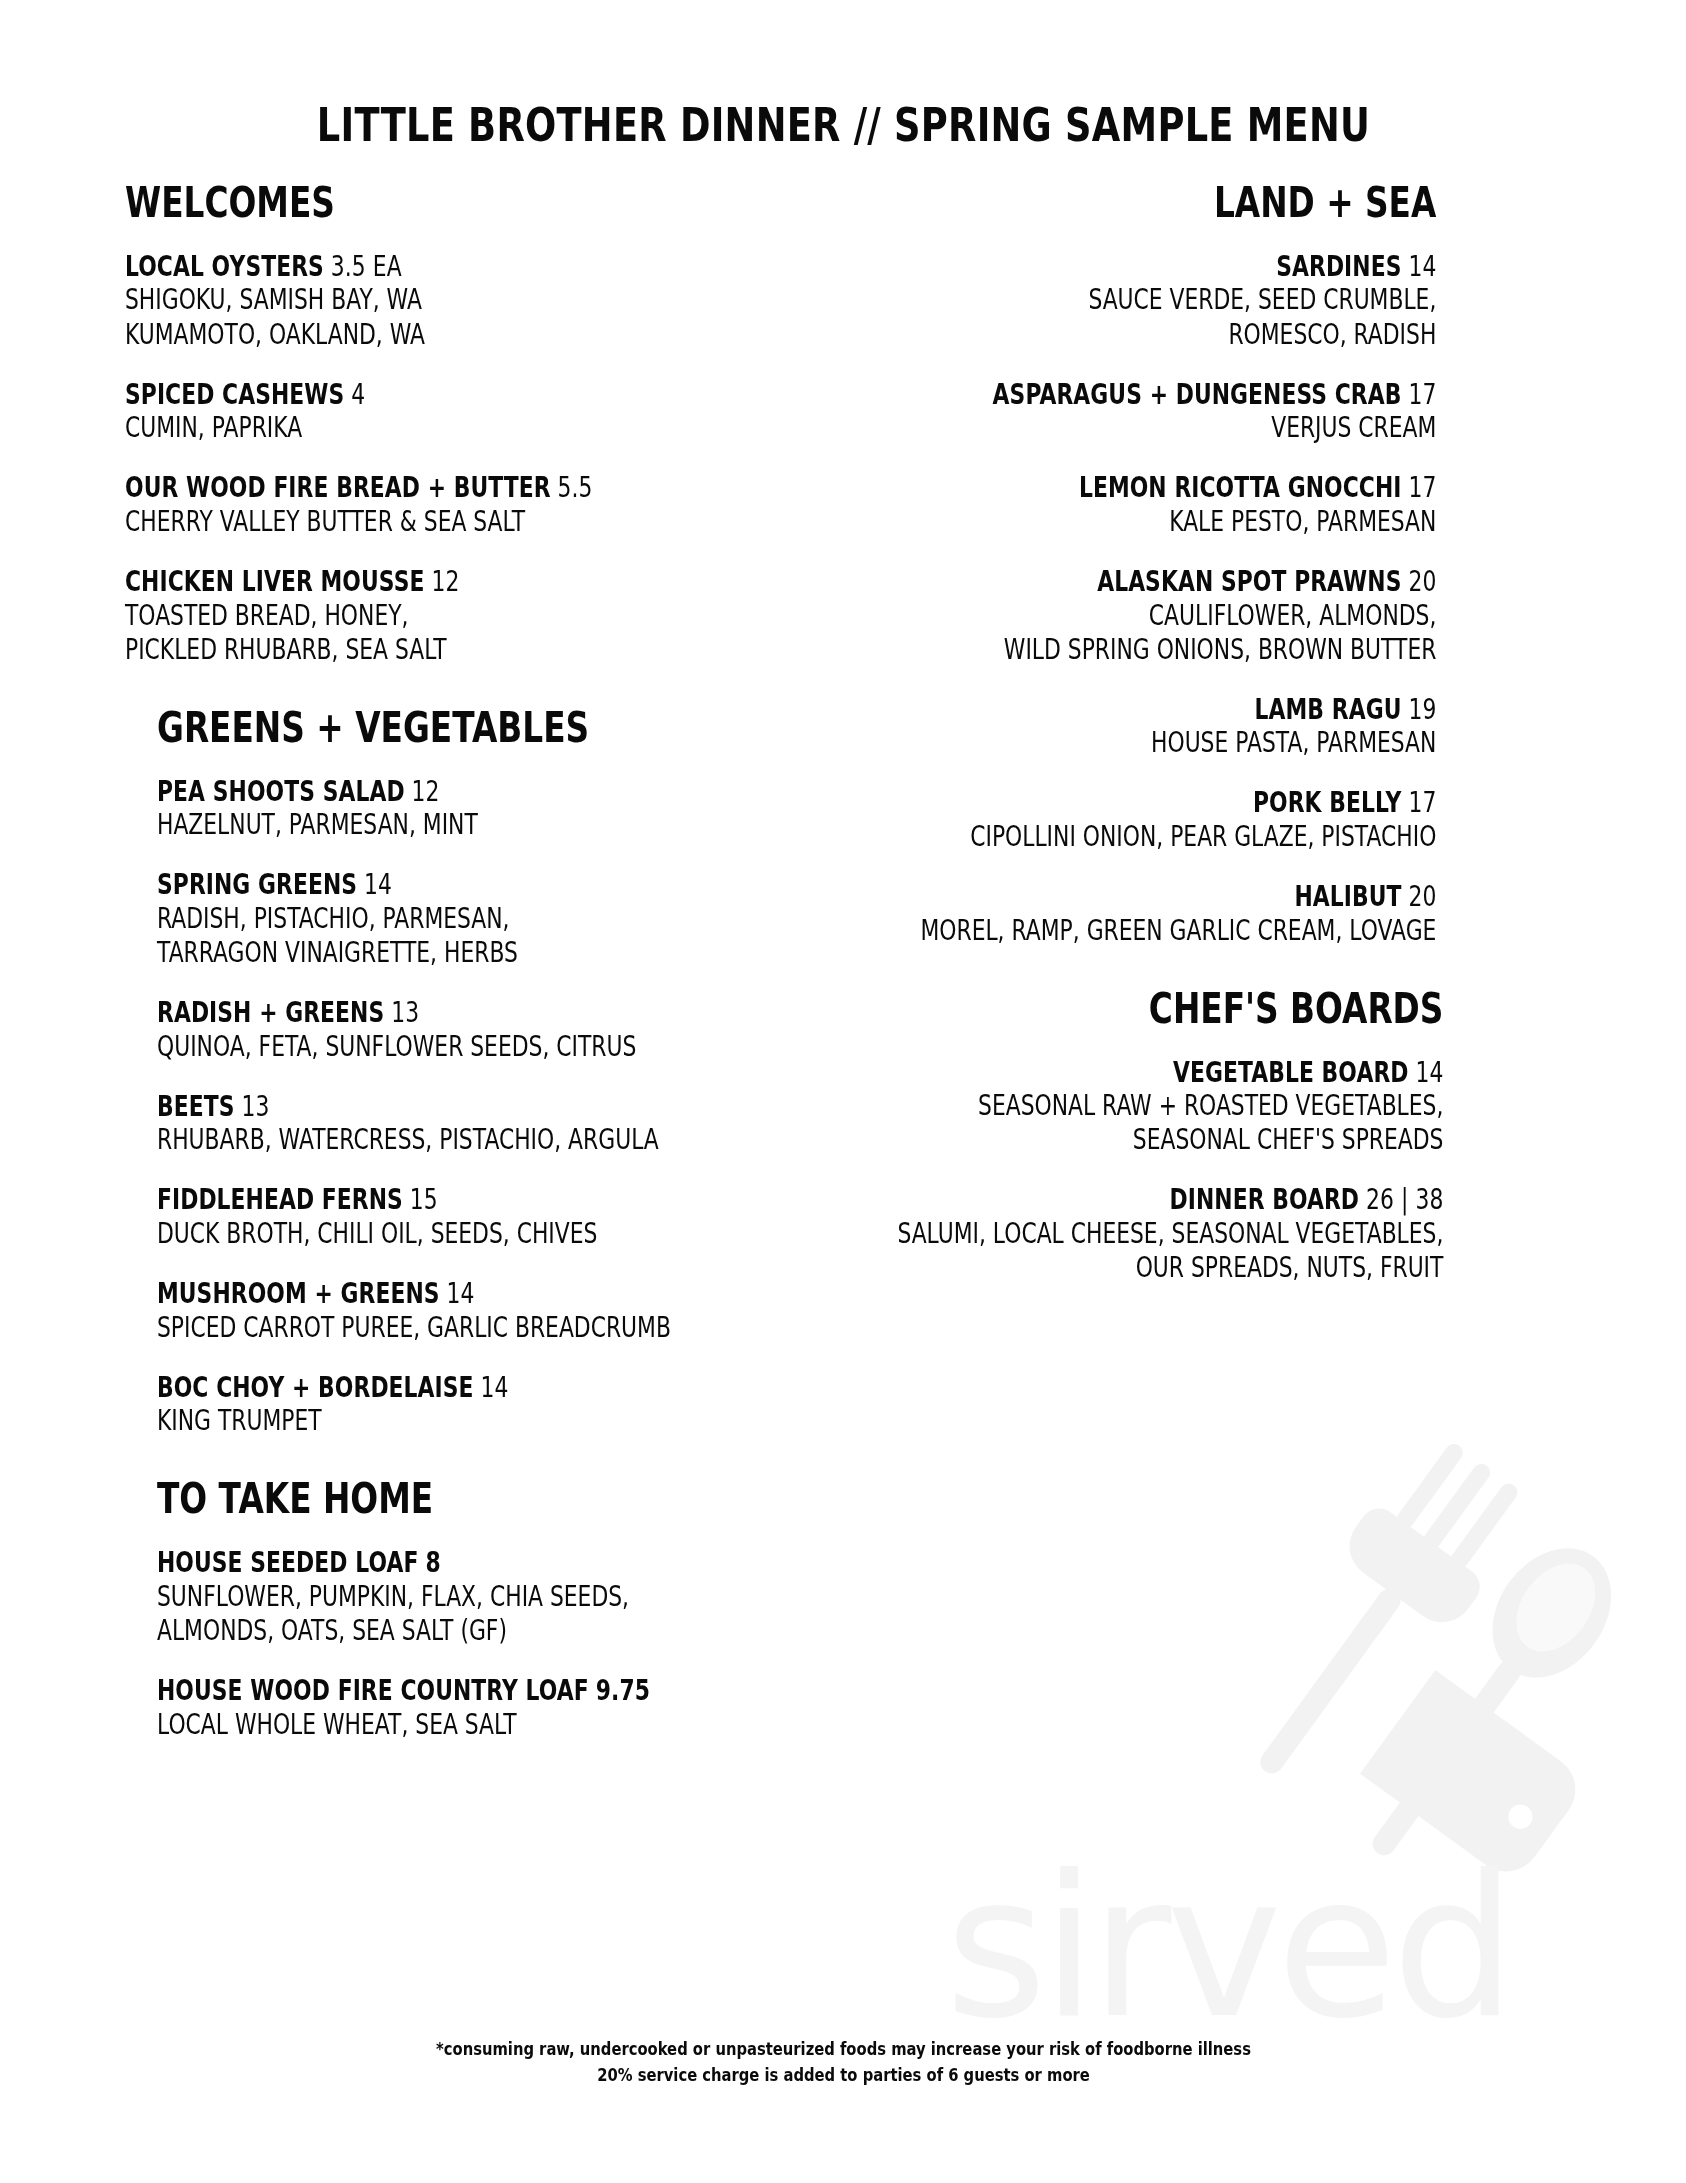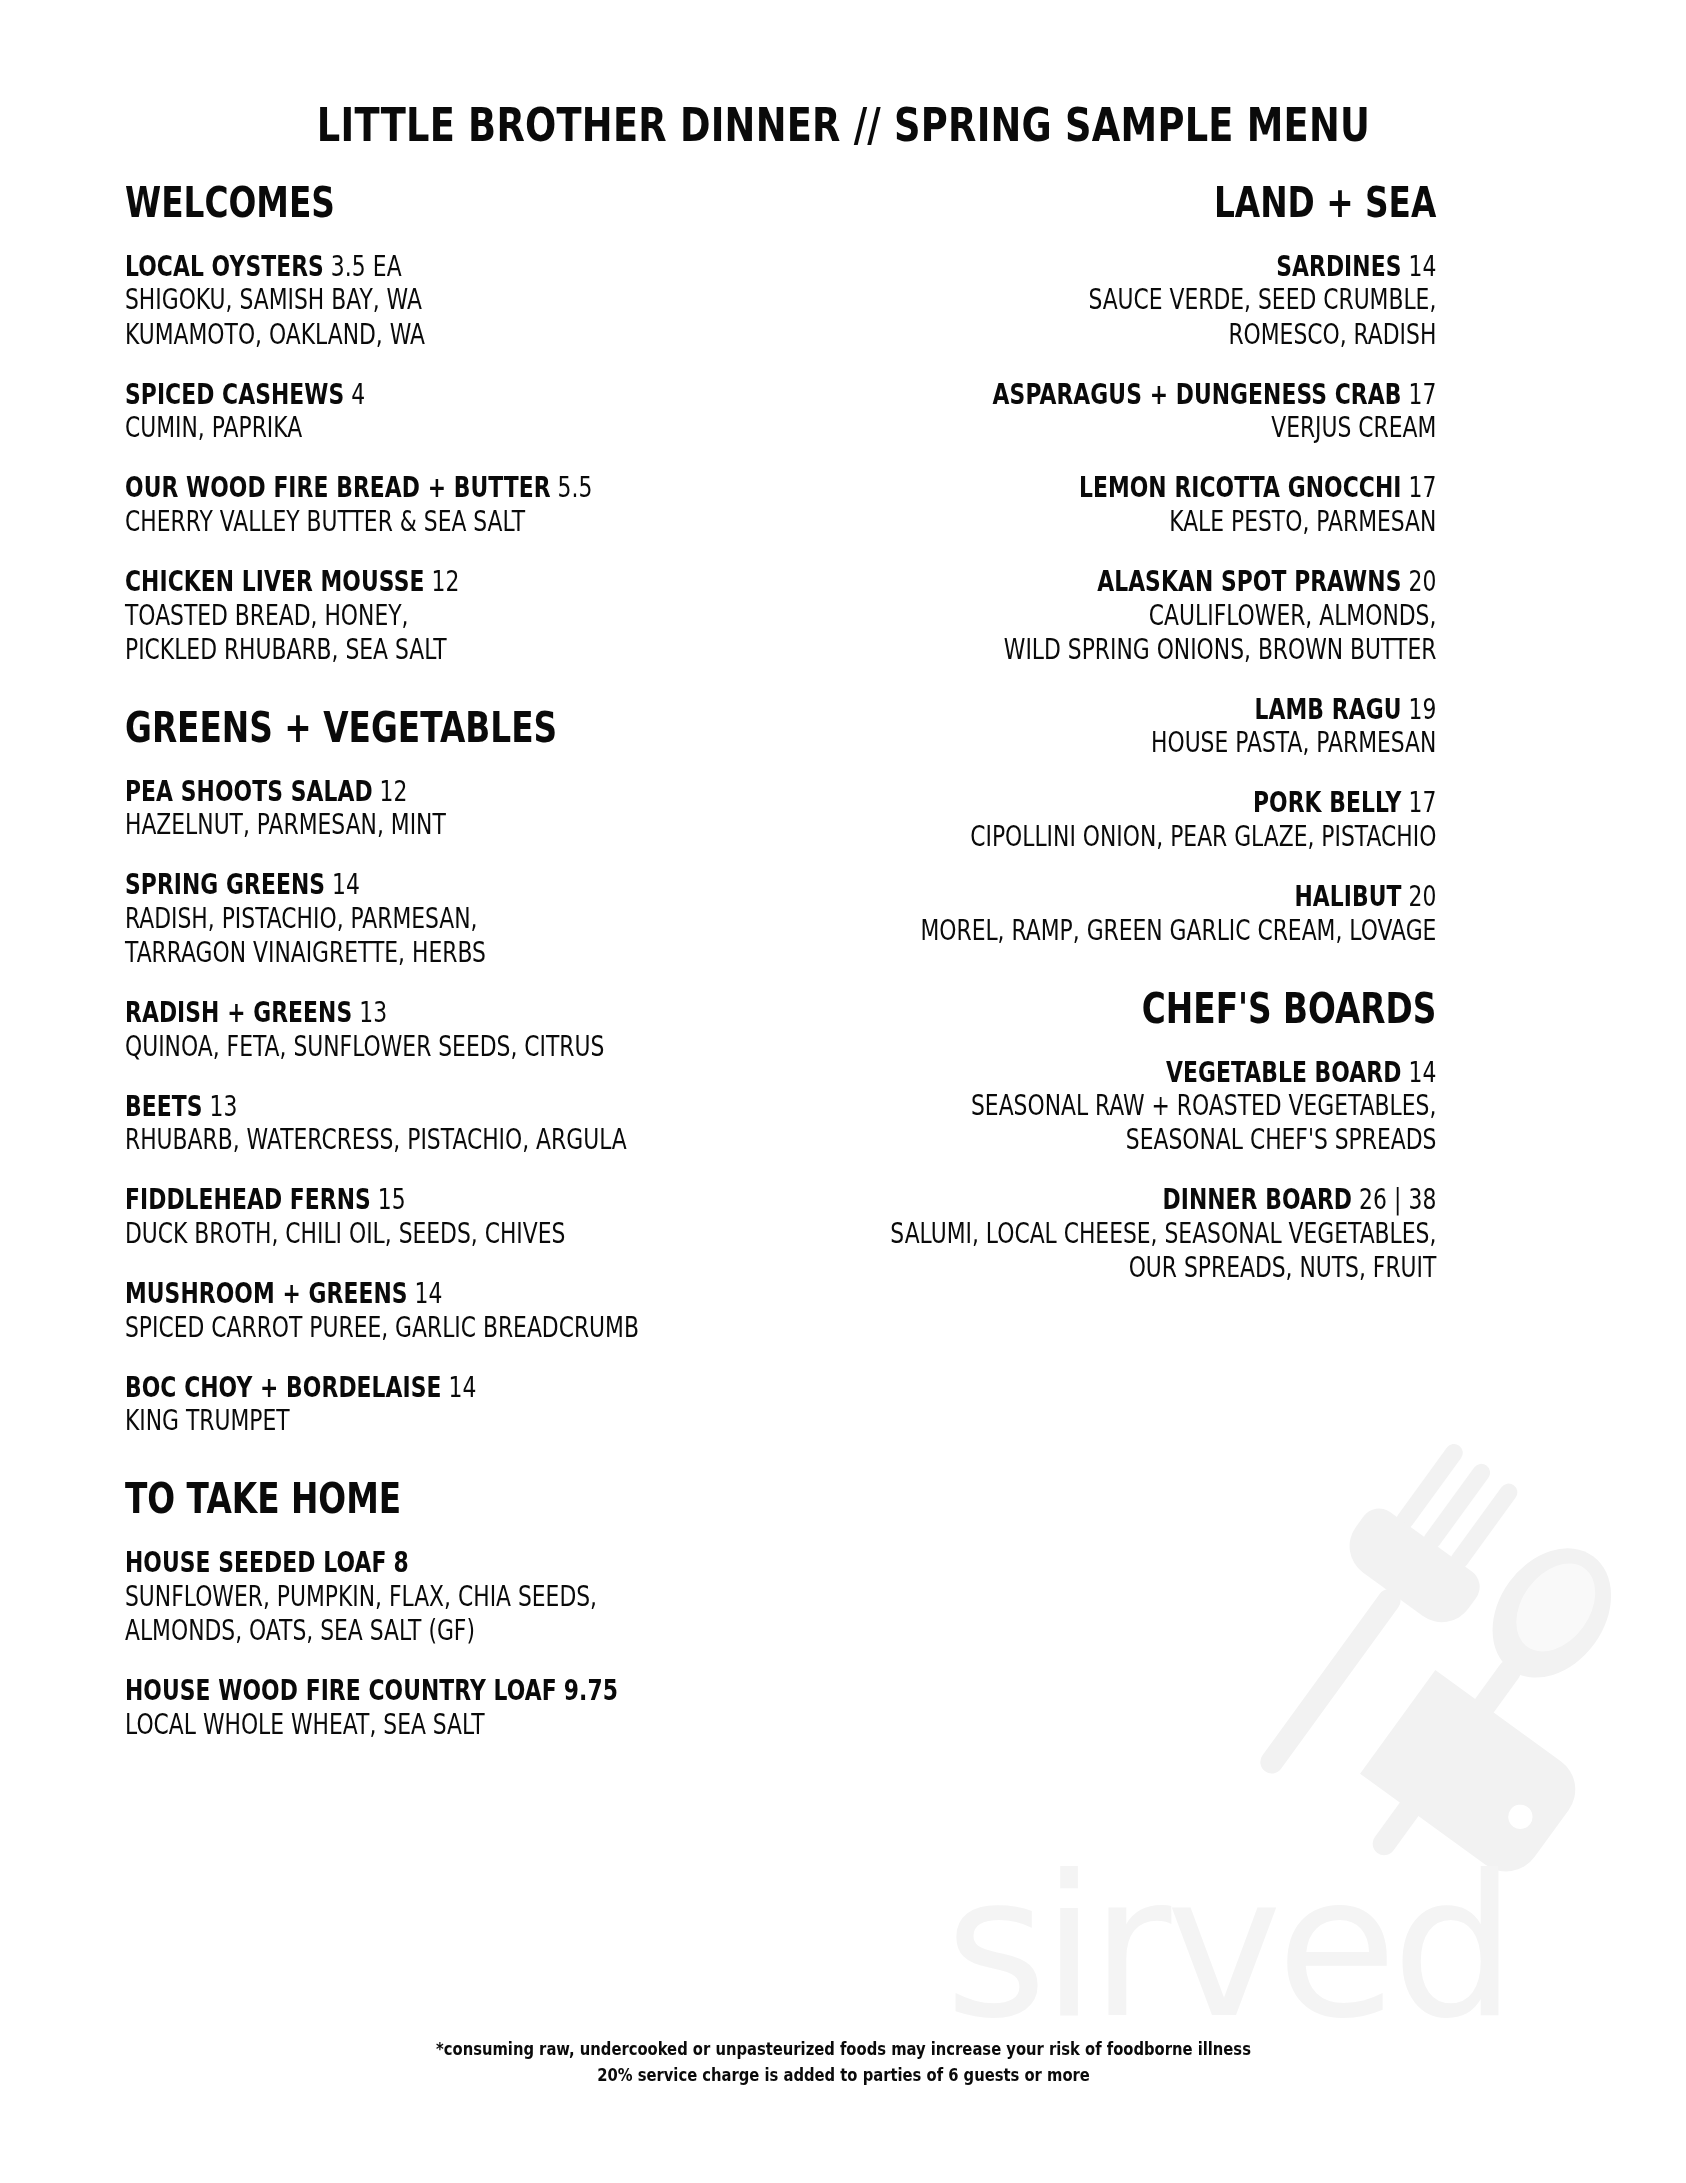--- a/index.html
+++ b/index.html
@@ -72,21 +72,21 @@
     font-weight: 700;
     font-size: 42px;
     letter-spacing: 0px;
     color: #0a0a0a;
     line-height: 1.0;
     transform: scaleX(0.78);
     transform-origin: left center;
     white-space: nowrap;
   }
   .section { margin-bottom: 0; }
-  .section + .section { margin-top: 40px; }
+  .section + .section { margin-top: 40px; margin-left: 32px; }
 
   .items { margin-top: 27px; }
 
   .item { margin-bottom: 27px; }
   .item:last-child { margin-bottom: 0; }
 
   .item-head {
     font-family: "DejaVu Sans", sans-serif;
     font-size: 28px;
     line-height: 1.16;

